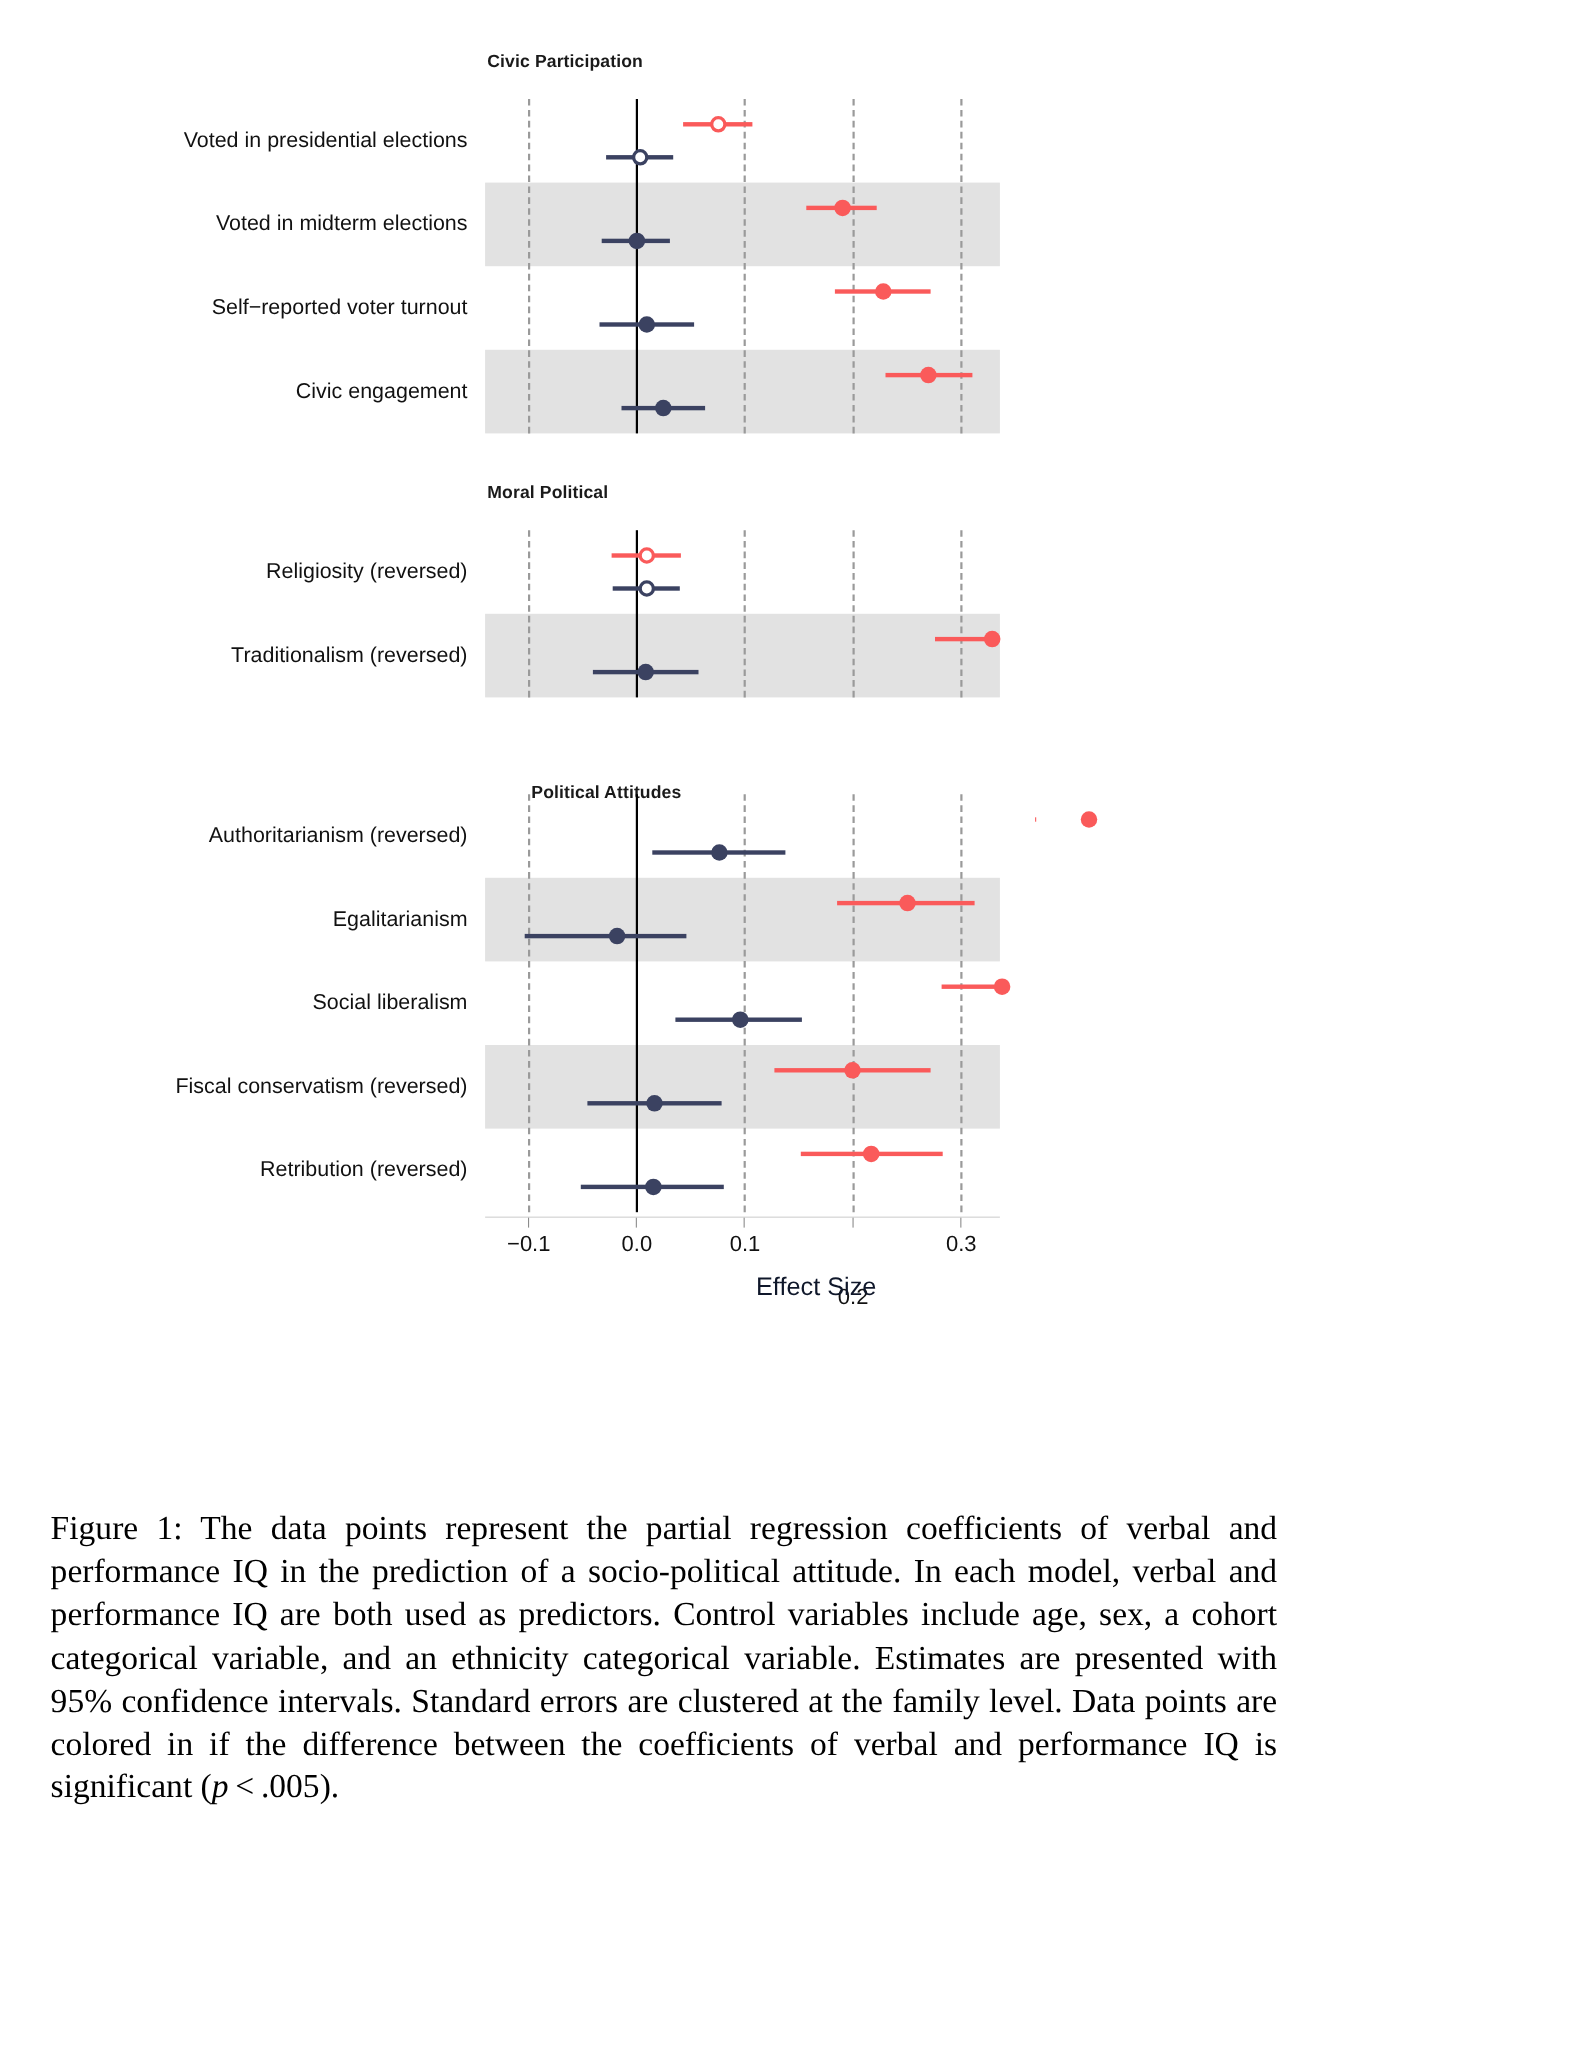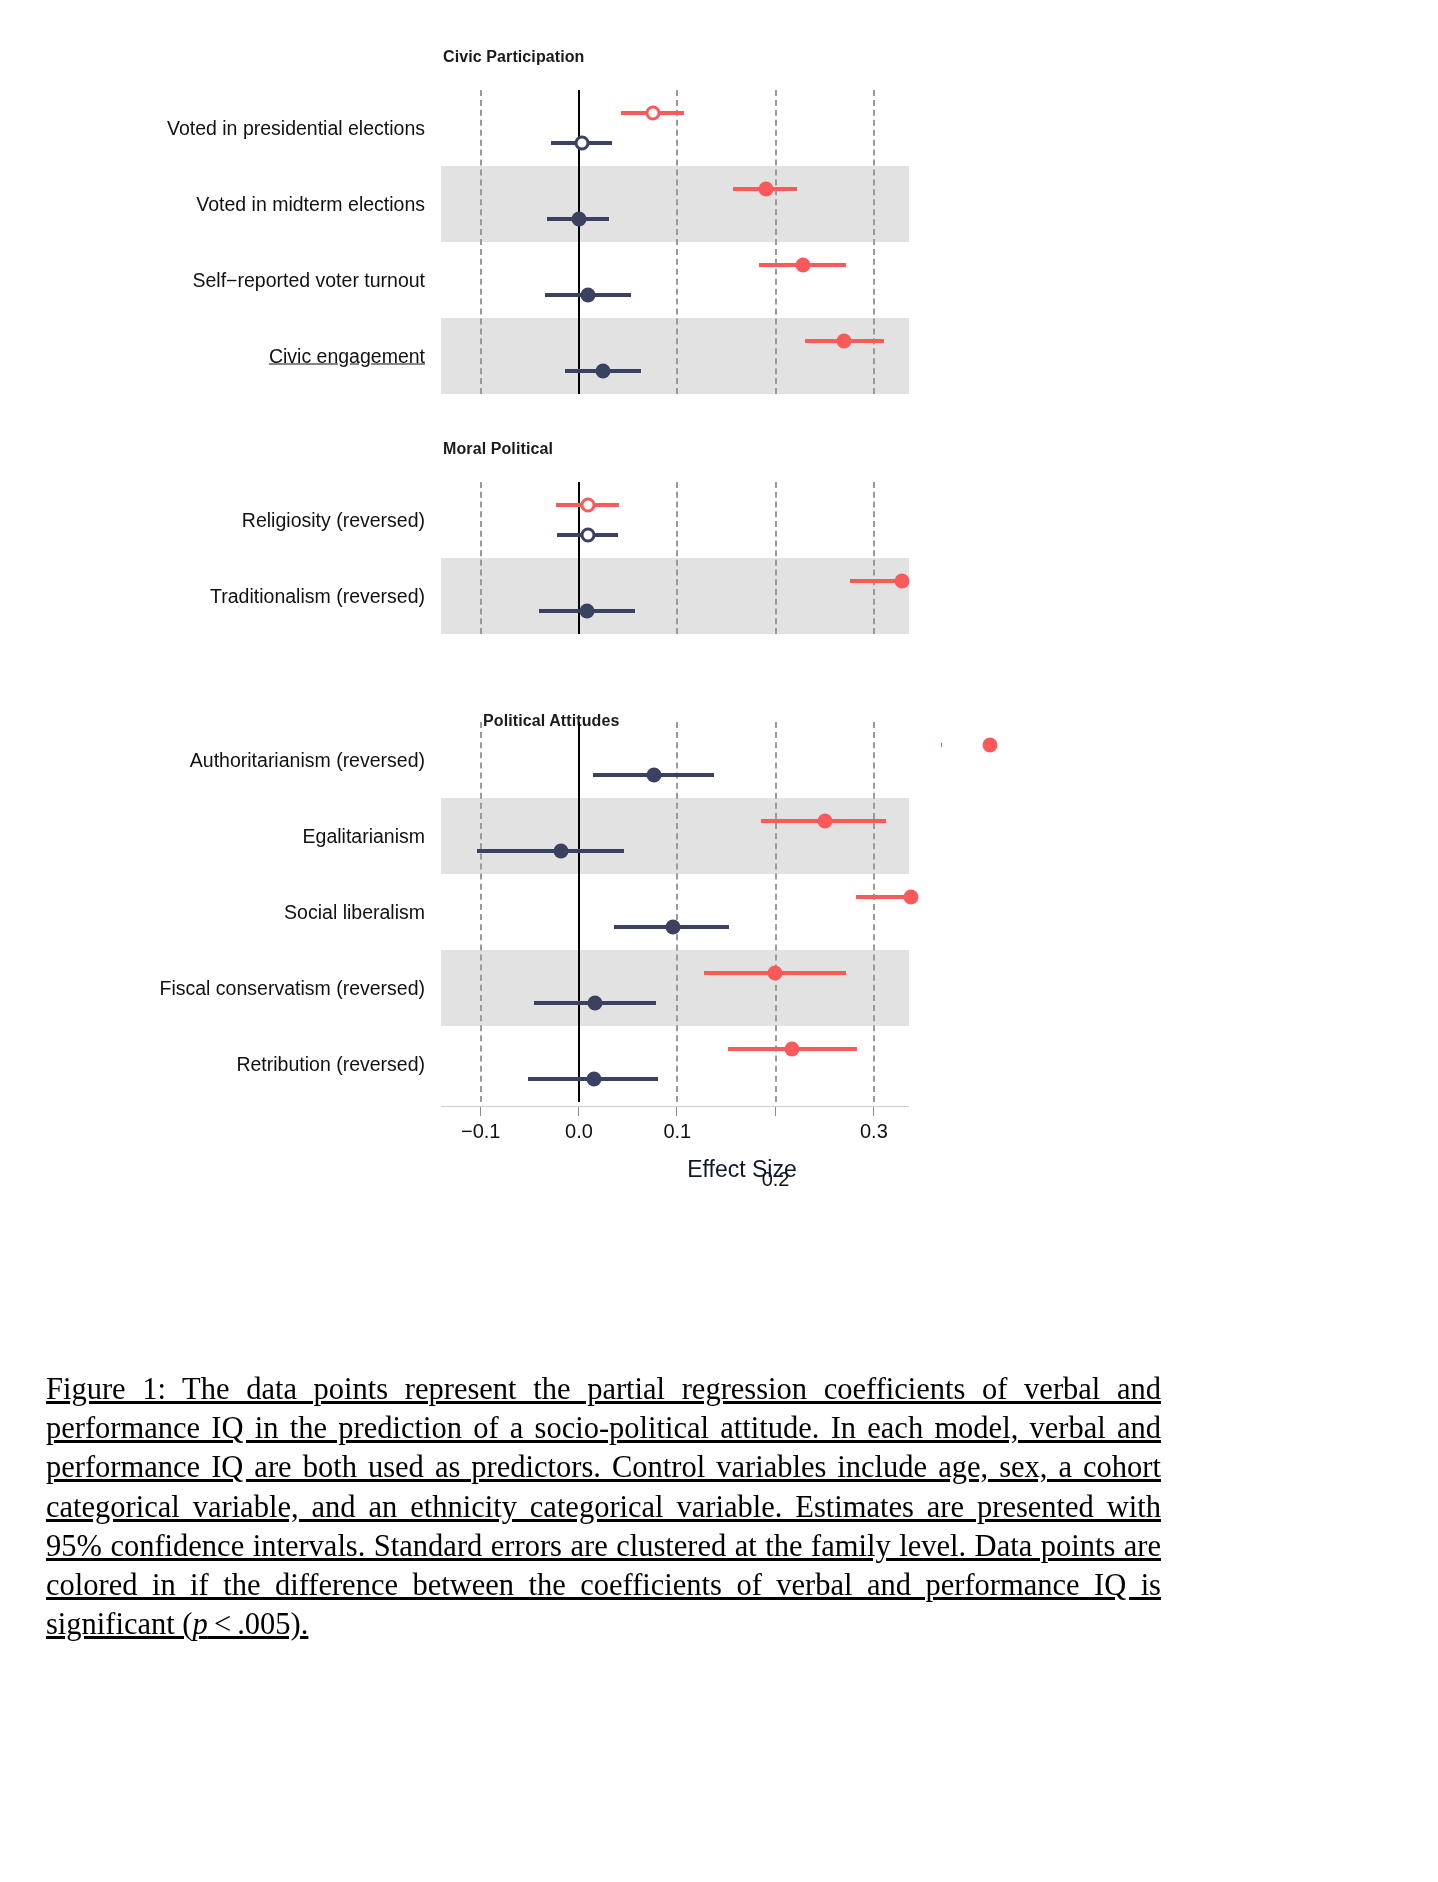--- a/index.html
+++ b/index.html
@@ -47,21 +47,20 @@
   .legend-dot{width:13px;height:13px;border-radius:50%;margin-left:28px;}
   .legend-label{font-size:21px;color:#111;margin-left:42px;white-space:nowrap;}
 
   
   .caption{
     position:absolute;left:46px;top:1370px;width:1115px;
     font-family:"Liberation Serif",serif;
     font-size:30.5px;line-height:1.285;color:#000;
     text-align:justify;text-justify:inter-word;
     hyphens:none;
-    text-decoration:underline;
   }
   .caption .mathi{font-family:"Liberation Serif",serif;font-style:italic;}
 </style>
 </head>
 <body>
 
 <div id="fig">
 
   <div class="plot" id="plot">
       <div class="sectiontitle" style="left: 443px; top: 48px;">Civic Participation</div>
@@ -80,21 +79,21 @@
       <div class="bandlabel" style="right: 1013px; top: 204px;">Voted in midterm elections</div>
       <div class="ci" style="left: 733.331px; top: 189px; width: 63.895px; background: rgb(250, 90, 90);"></div>
       <div class="pt" style="left: 765.77px; top: 189px; background: rgb(250, 90, 90);"></div>
       <div class="ci" style="left: 546.561px; top: 219px; width: 62.912px; background: rgb(59, 66, 97);"></div>
       <div class="pt" style="left: 579px; top: 219px; background: rgb(59, 66, 97);"></div>
       <div class="bandlabel" style="right: 1013px; top: 280px;">Self−reported voter turnout</div>
       <div class="ci" style="left: 758.889px; top: 265px; width: 87.487px; background: rgb(250, 90, 90);"></div>
       <div class="pt" style="left: 803.124px; top: 265px; background: rgb(250, 90, 90);"></div>
       <div class="ci" style="left: 544.595px; top: 295px; width: 86.504px; background: rgb(59, 66, 97);"></div>
       <div class="pt" style="left: 587.847px; top: 295px; background: rgb(59, 66, 97);"></div>
-      <div class="bandlabel" style="right: 1013px; top: 356px; text-decoration: underline;">Civic engagement</div>
+      <div class="bandlabel" style="right: 1013px; top: 356px;">Civic engagement</div>
       <div class="ci" style="left: 805.09px; top: 341px; width: 78.64px; background: rgb(250, 90, 90);"></div>
       <div class="pt" style="left: 844.41px; top: 341px; background: rgb(250, 90, 90);"></div>
       <div class="ci" style="left: 565.238px; top: 371px; width: 75.691px; background: rgb(59, 66, 97);"></div>
       <div class="pt" style="left: 602.592px; top: 371px; background: rgb(59, 66, 97);"></div>
       <div class="sectiontitle" style="left: 443px; top: 440px;">Moral Political</div>
       <div class="stripe" style="left: 441px; top: 558px; width: 468px; height: 76px;"></div>
       <div class="gridline" style="left: 479.7px; top: 482px; height: 152px;"></div>
       <div class="zeroline" style="left: 578px; top: 482px; height: 152px;"></div>
       <div class="gridline" style="left: 676.3px; top: 482px; height: 152px;"></div>
       <div class="gridline" style="left: 774.6px; top: 482px; height: 152px;"></div>

